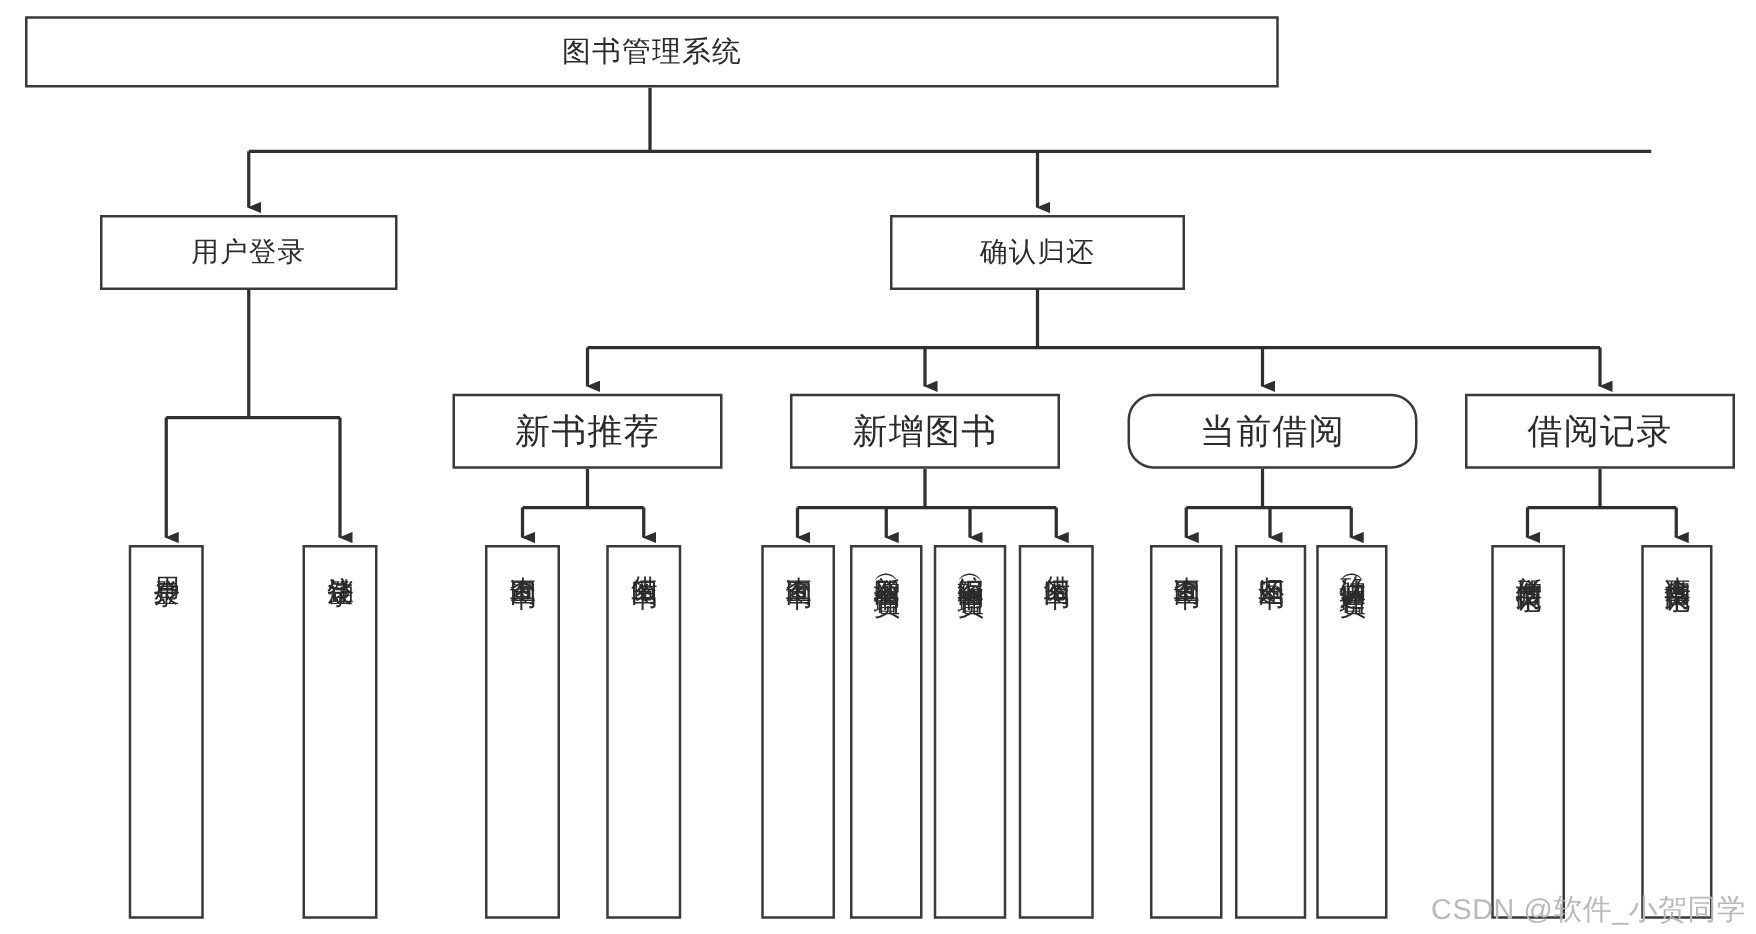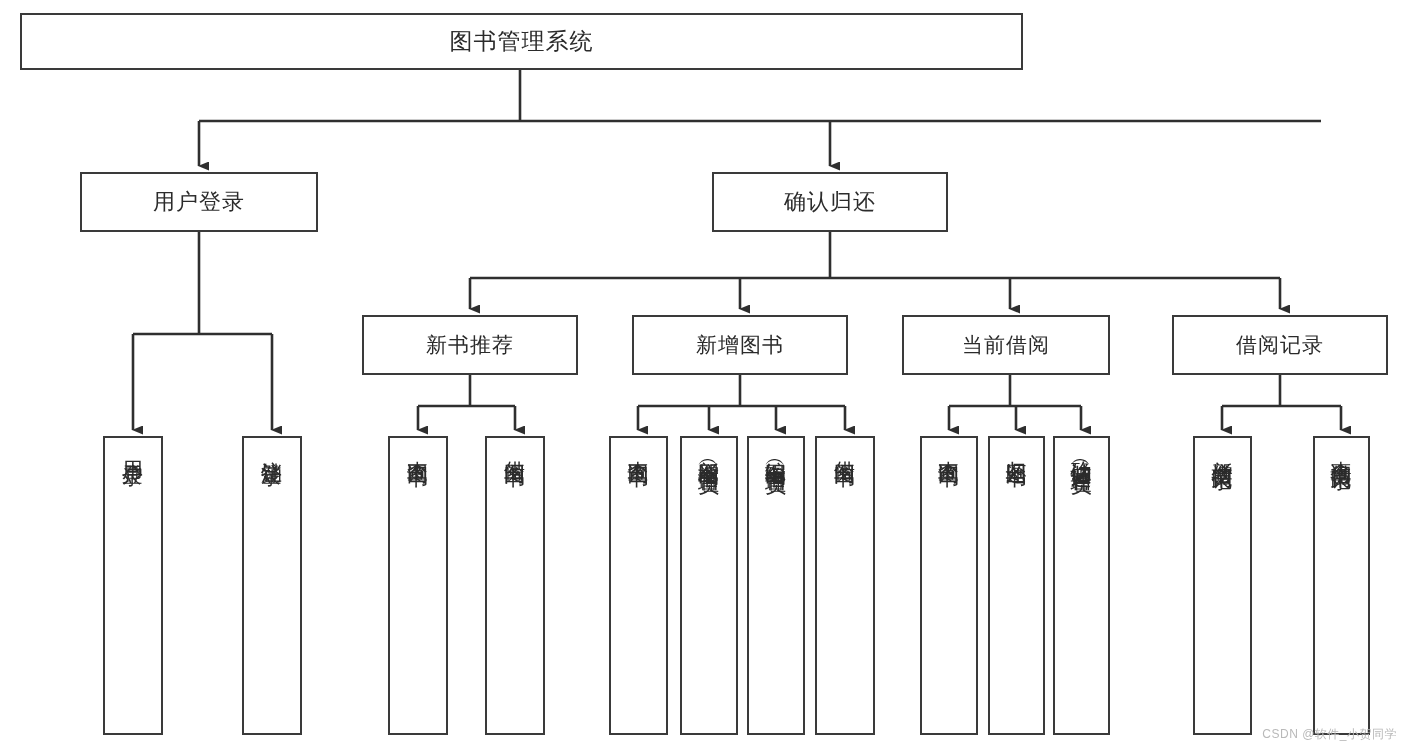--- a/index.html
+++ b/index.html
@@ -37,21 +37,21 @@
     color: #2b2b2b;
   }
   .node.root {
     font-size: 23px;
     text-align: center;
   }
   .node.level1 {
     font-size: 22px;
   }
   .node.level2 {
-    font-size: 21px;
+    font-size: 28px;
   }
   .node.leaf {
     font-size: 21px;
     padding: 6px 0;
     align-items: flex-start;
   }
   .vlabel {
     writing-mode: vertical-rl;
     text-orientation: upright;
     letter-spacing: 2px;
@@ -60,21 +60,21 @@
     display: block;
   }
   .hlabel {
     white-space: nowrap;
     letter-spacing: 1px;
   }
   #watermark {
     position: absolute;
     right: 8px;
     bottom: 4px;
-    font-size: 12px;
+    font-size: 23px;
     color: #b9b9b9;
     letter-spacing: 0.5px;
     white-space: nowrap;
     pointer-events: none;
   }
 </style>
 </head>
 <body>
 
 <div id="diagram-root">
@@ -139,21 +139,21 @@
   <div class="node level1" id="node-l1-1" style="left: 712px; top: 172px; width: 236px; height: 60px;">
     <span class="hlabel">确认归还</span>
   </div>
 
   <div class="node level2" id="node-l2-0" style="left: 362px; top: 315px; width: 216px; height: 60px;">
     <span class="hlabel">新书推荐</span>
   </div>
   <div class="node level2" id="node-l2-1" style="left: 632px; top: 315px; width: 216px; height: 60px;">
     <span class="hlabel">新增图书</span>
   </div>
-  <div class="node level2" id="node-l2-2" style="left: 902px; top: 315px; width: 208px; height: 60px;">
+  <div class="node level2" id="node-l2-2" style="left: 902px; top: 315px; width: 232px; height: 60px; border-radius: 21px;">
     <span class="hlabel">当前借阅</span>
   </div>
   <div class="node level2" id="node-l2-3" style="left: 1172px; top: 315px; width: 216px; height: 60px;">
     <span class="hlabel">借阅记录</span>
   </div>
 
   <div class="node leaf" id="node-leaf-0" style="left: 103px; top: 436px; width: 60px; height: 299px;">
     <span class="vlabel">用户登录</span>
   </div>
   <div class="node leaf" id="node-leaf-1" style="left: 242px; top: 436px; width: 60px; height: 299px;">

